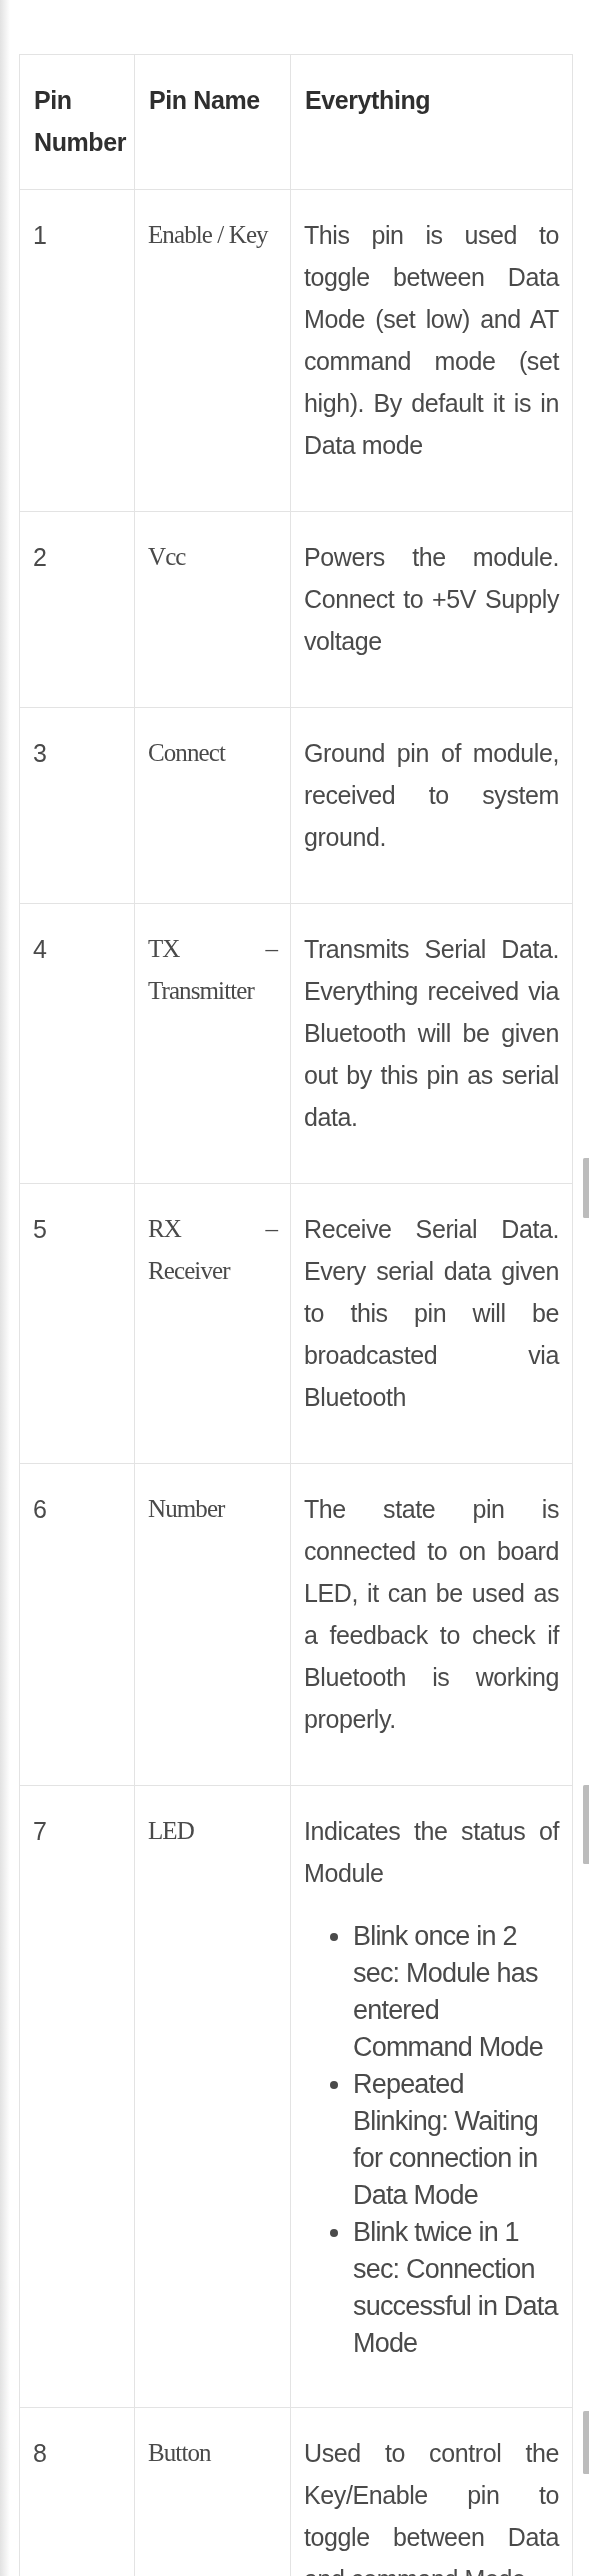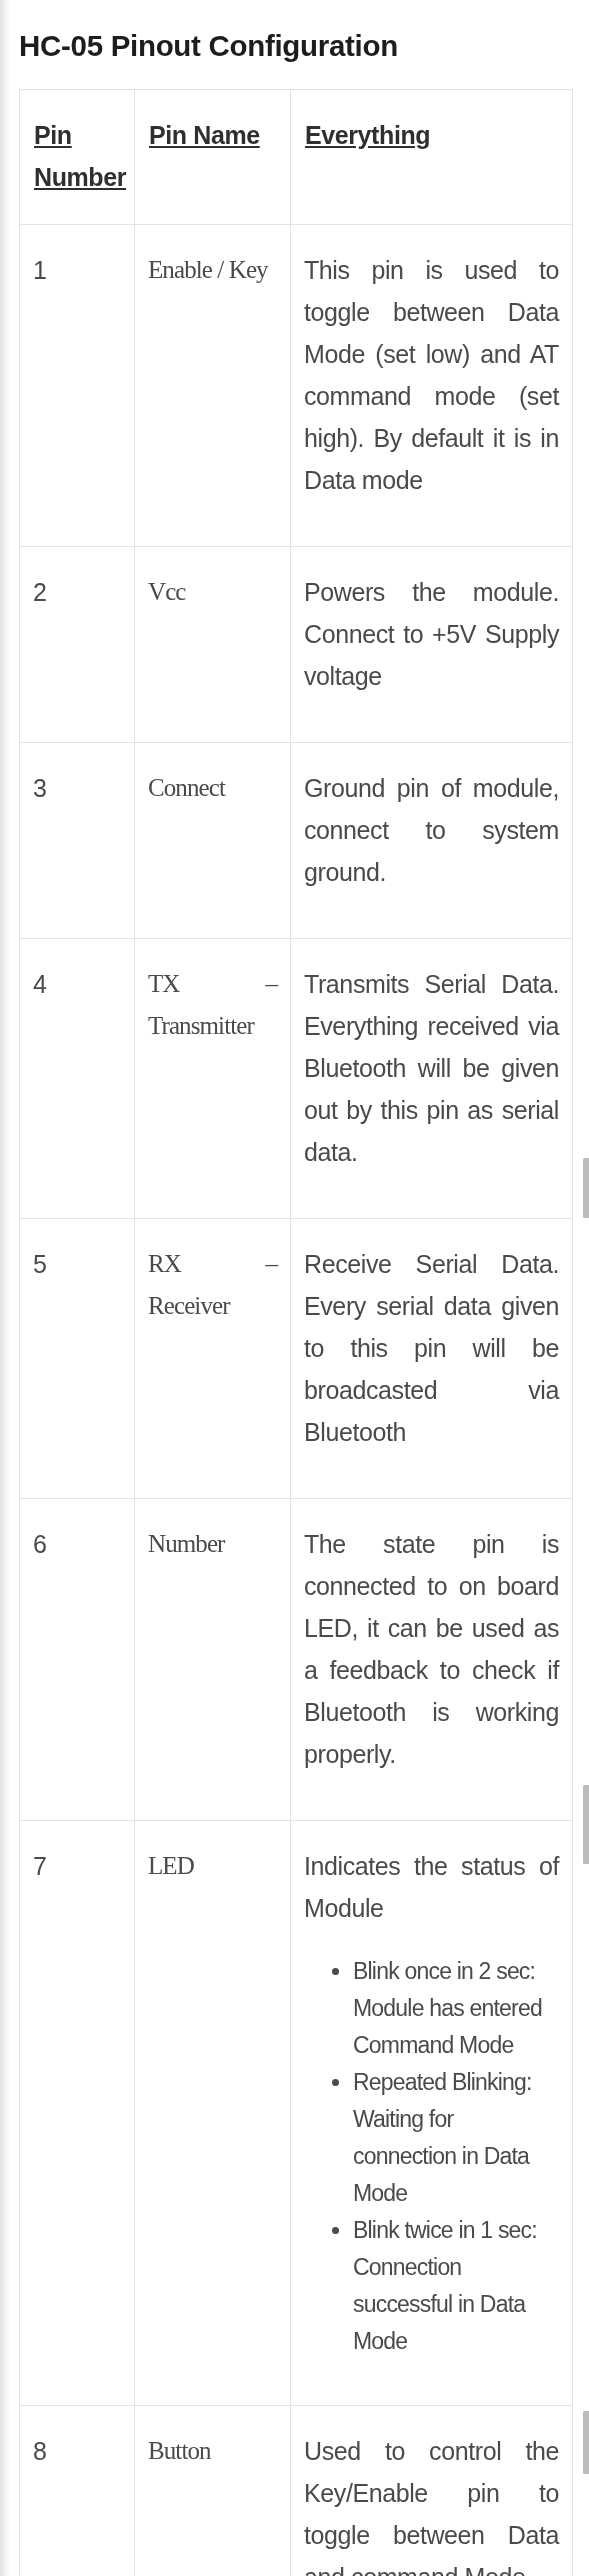--- a/index.html
+++ b/index.html
@@ -48,60 +48,58 @@
     background: #ffffff;
   }
   th {
     padding: 24px 14px 26px 14px;
     font-size: 25px;
     line-height: 42px;
     font-weight: 700;
     letter-spacing: -0.4px;
     color: #2f2f2f;
     text-align: left;
-    text-decoration: underline;
   }
   td {
     padding: 24px 13px 21px 13px;
     font-size: 25px;
     line-height: 42px;
     letter-spacing: -0.4px;
     color: #4a4a4a;
   }
   td p {
     margin: 0 0 24px 0;
   }
   td.cell-desc p { text-align: justify; }
   td.cell-name p { text-align: justify; letter-spacing: -0.9px; font-family: Liberation Serif, serif; }
   td.cell-desc ul {
     margin: 0 0 24px 0;
     padding-left: 49px;
   }
   td.cell-desc li {
-    font-size: 23px;
+    font-size: 27px;
     line-height: 37px;
     letter-spacing: -0.8px;
     text-align: left;
     color: #4a4a4a;
   }
   .scroll-thumb {
     position: absolute;
     right: 0;
     width: 7px;
     border-radius: 1.6px 0 0 1.6px;
     z-index: 3;
   }
 </style>
 </head>
 <body>
 
 <div class="left-shadow"></div>
 
 <div class="content">
-  <h1 class="page-title">HC-05 Pinout Configuration</h1>
 
   <table class="pinout">
     <colgroup>
       <col class="c-pin">
         <col class="c-name">
         <col class="c-desc">
     </colgroup>
     <thead>
       <tr>
         <th>Pin Number</th>
@@ -133,21 +131,21 @@
           </td>
         </tr>
         <tr>
           <td class="cell-pin">
             <p>3</p>
           </td>
           <td class="cell-name">
             <p>Connect</p>
           </td>
           <td class="cell-desc">
-            <p>Ground pin of module, connect to system ground.</p>
+            <p>Ground pin of module, received to system ground.</p>
           </td>
         </tr>
         <tr>
           <td class="cell-pin">
             <p>4</p>
           </td>
           <td class="cell-name">
             <p>TX – Transmitter</p>
           </td>
           <td class="cell-desc">

